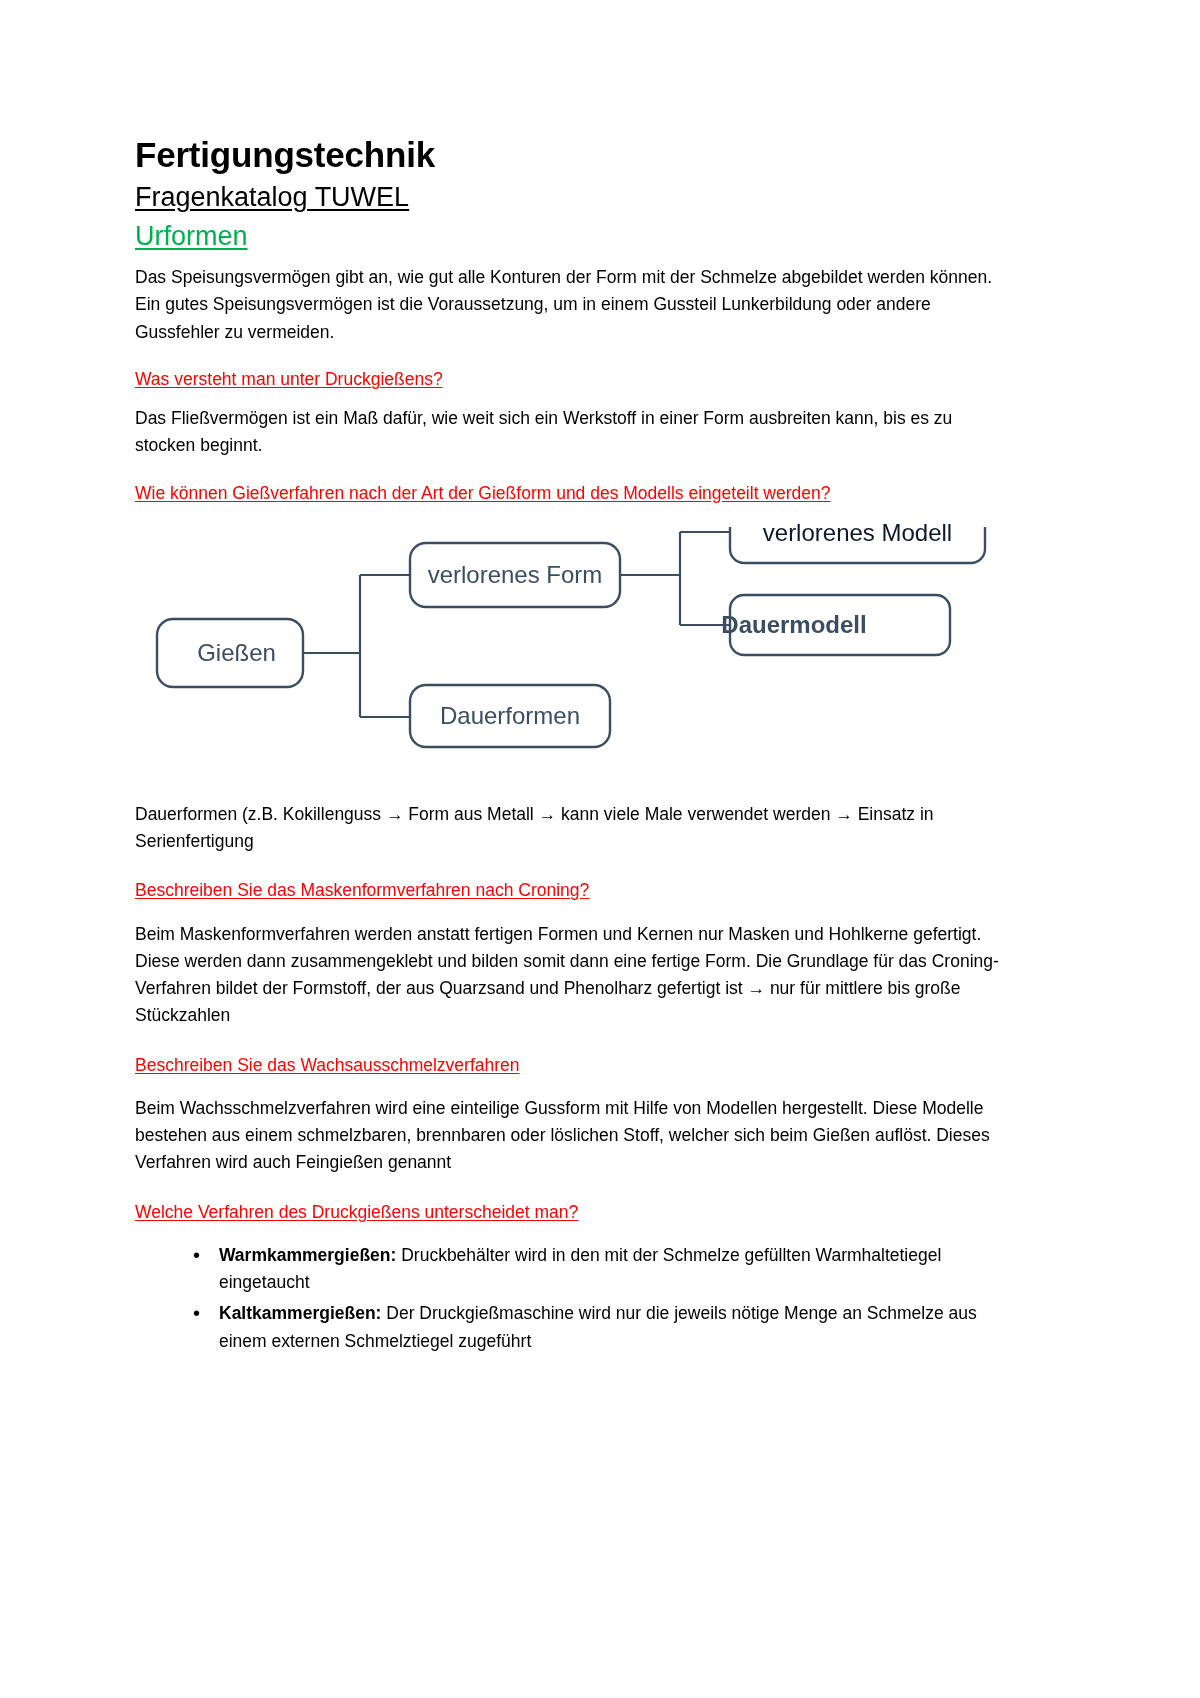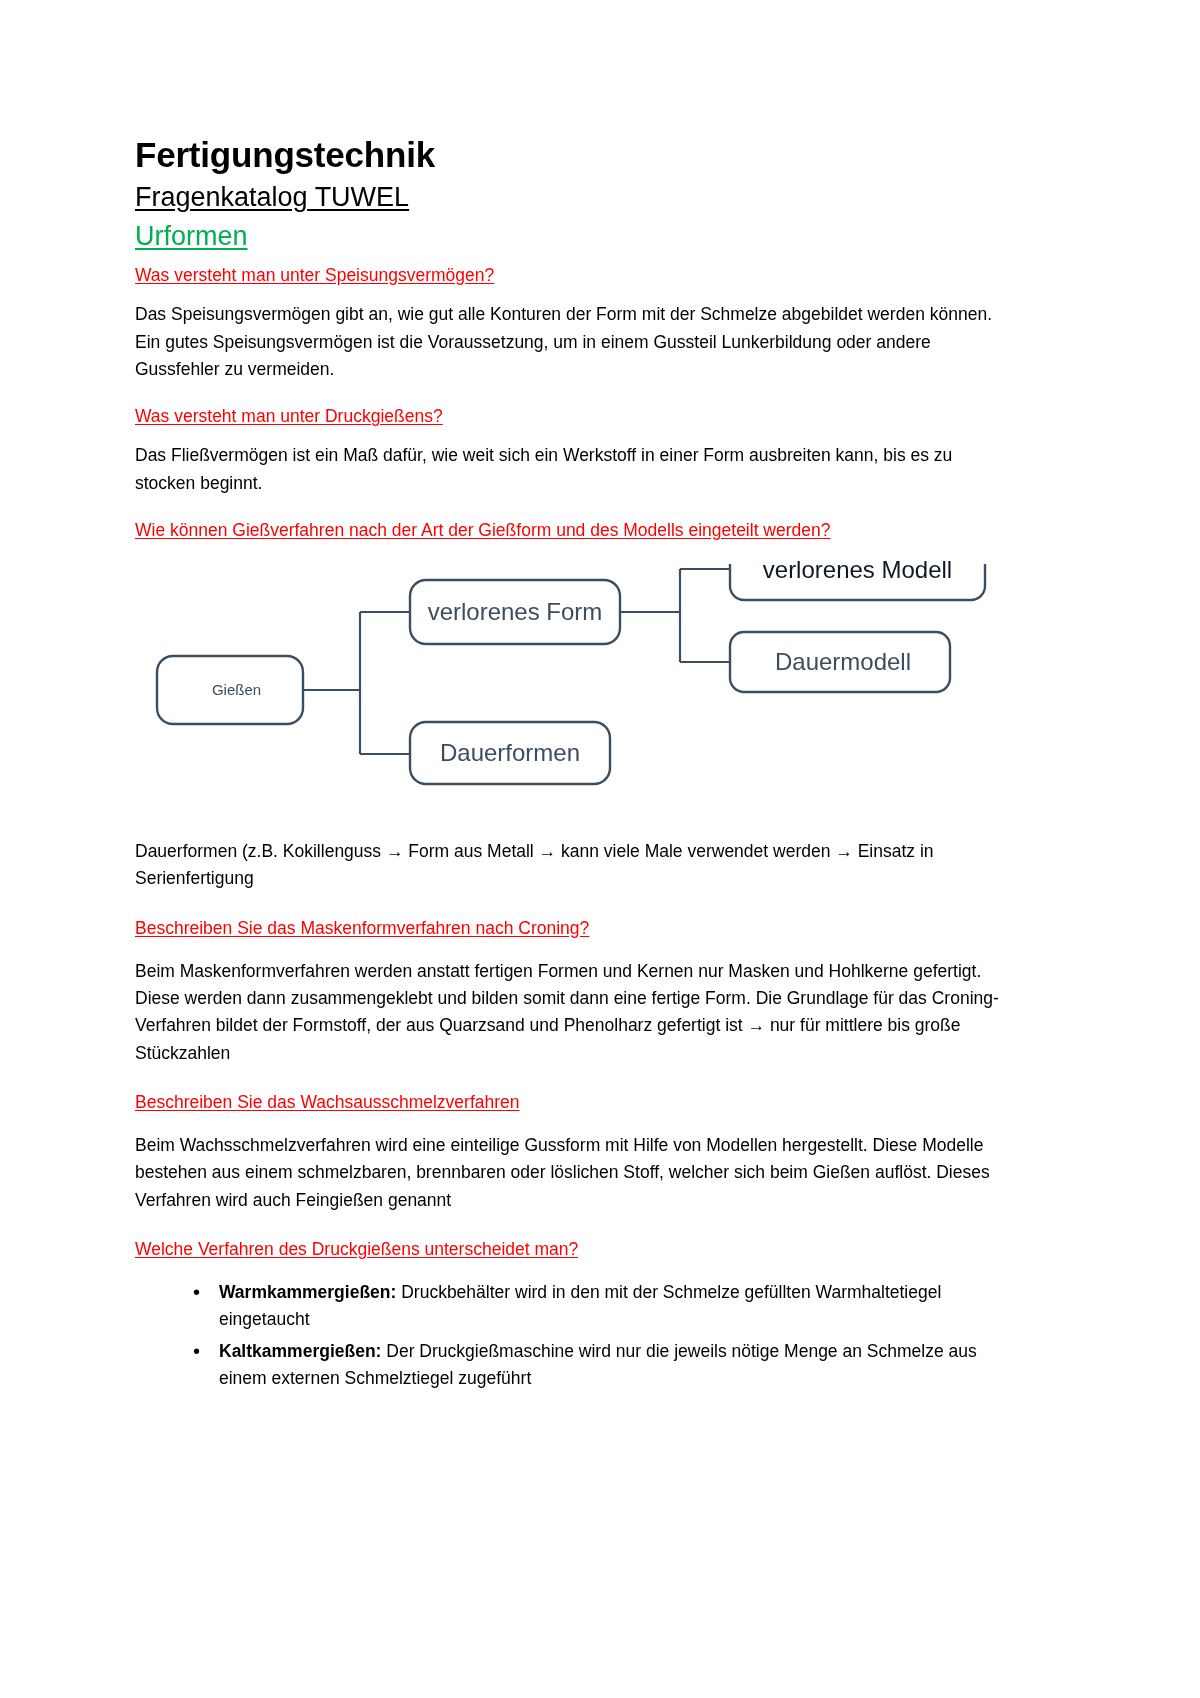--- a/index.html
+++ b/index.html
@@ -109,21 +109,20 @@
 
 <div class="page">
   <div class="content">
 
     <h1 class="doc-title">Fertigungstechnik</h1>
 
     <h2 class="subtitle">Fragenkatalog TUWEL</h2>
 
     <h2 class="section">Urformen </h2>
 
-    <div class="q">Was versteht man unter Speisungsvermögen?</div>
     <p class="body gap">Das Speisungsvermögen gibt an, wie gut alle Konturen der Form mit der Schmelze abgebildet werden können. Ein gutes Speisungsvermögen ist die Voraussetzung, um in einem Gussteil Lunkerbildung oder andere Gussfehler zu vermeiden.</p>
 
     <div class="q">Was versteht man unter Druckgießens?</div>
     <p class="body gap">Das Fließvermögen ist ein Maß dafür, wie weit sich ein Werkstoff in einer Form ausbreiten kann, bis es zu stocken beginnt.</p>
 
     <div class="q">Wie können Gießverfahren nach der Art der Gießform und des Modells eingeteilt werden?</div>
 
     <div class="diagram-wrap">
       <svg width="880" height="248" viewBox="0 0 880 248" xmlns="http://www.w3.org/2000/svg">
         <g fill="none" stroke="#3b4d61" stroke-width="2.2">
@@ -154,25 +153,25 @@
         <g>
           <rect x="595" y="-24" width="255" height="60" rx="14" ry="14" fill="#ffffff" stroke="#3b4d61" stroke-width="2.4"></rect>
         </g>
 
         <g>
           <rect x="595" y="68" width="220" height="60" rx="14" ry="14" fill="#ffffff" stroke="#3b4d61" stroke-width="2.4"></rect>
         </g>
       </svg>
 
       <div style="position:absolute; left:0; top:0; width:880px; height:248px; pointer-events:none;">
-        <div style="position:absolute; left:22px; top:92px; width:159px; height:68px; display:flex; align-items:center; justify-content:center; font-size:15px; color:#3b4d61;">Gießen</div>
+        <div style="position:absolute; left:22px; top:92px; width:159px; height:68px; display:flex; align-items:center; justify-content:center; font-size:24px; color:#3b4d61;">Gießen</div>
         <div style="position:absolute; left:275px; top:16px; width:210px; height:64px; display:flex; align-items:center; justify-content:center; font-size:24px; color:#3b4d61;">verlorenes Form</div>
         <div style="position:absolute; left:275px; top:158px; width:200px; height:62px; display:flex; align-items:center; justify-content:center; font-size:24px; color:#3b4d61;">Dauerformen</div>
         <div style="position:absolute; left:595px; top:-24px; width:255px; height:60px; display:flex; align-items:center; justify-content:center; font-size:24px; color:#0f172a;">verlorenes Modell</div>
-        <div style="position:absolute; left:614px; top:68px; width:188px; height:60px; display:flex; align-items:center; justify-content:center; font-size:24px; color:#3b4d61;">Dauermodell</div>
+        <div style="position:absolute; left:565px; top:68px; width:188px; height:60px; display:flex; align-items:center; justify-content:center; font-size:24px; color:#3b4d61;font-weight:bold;">Dauermodell</div>
       </div>
     </div>
 
     <p class="body gap">Dauerformen (z.B. Kokillenguss → Form aus Metall → kann viele Male verwendet werden → Einsatz in Serienfertigung</p>
 
 
     <div class="q spaced">Beschreiben Sie das Maskenformverfahren nach Croning?</div>
     <p class="body gap">Beim Maskenformverfahren werden anstatt fertigen Formen und Kernen nur Masken und Hohlkerne gefertigt. Diese werden dann zusammengeklebt und bilden somit dann eine fertige Form. Die Grundlage für das Croning-Verfahren bildet der Formstoff, der aus Quarzsand und Phenolharz gefertigt ist → nur für mittlere bis große Stückzahlen</p>
 
     <div class="q spaced">Beschreiben Sie das Wachsausschmelzverfahren</div>

